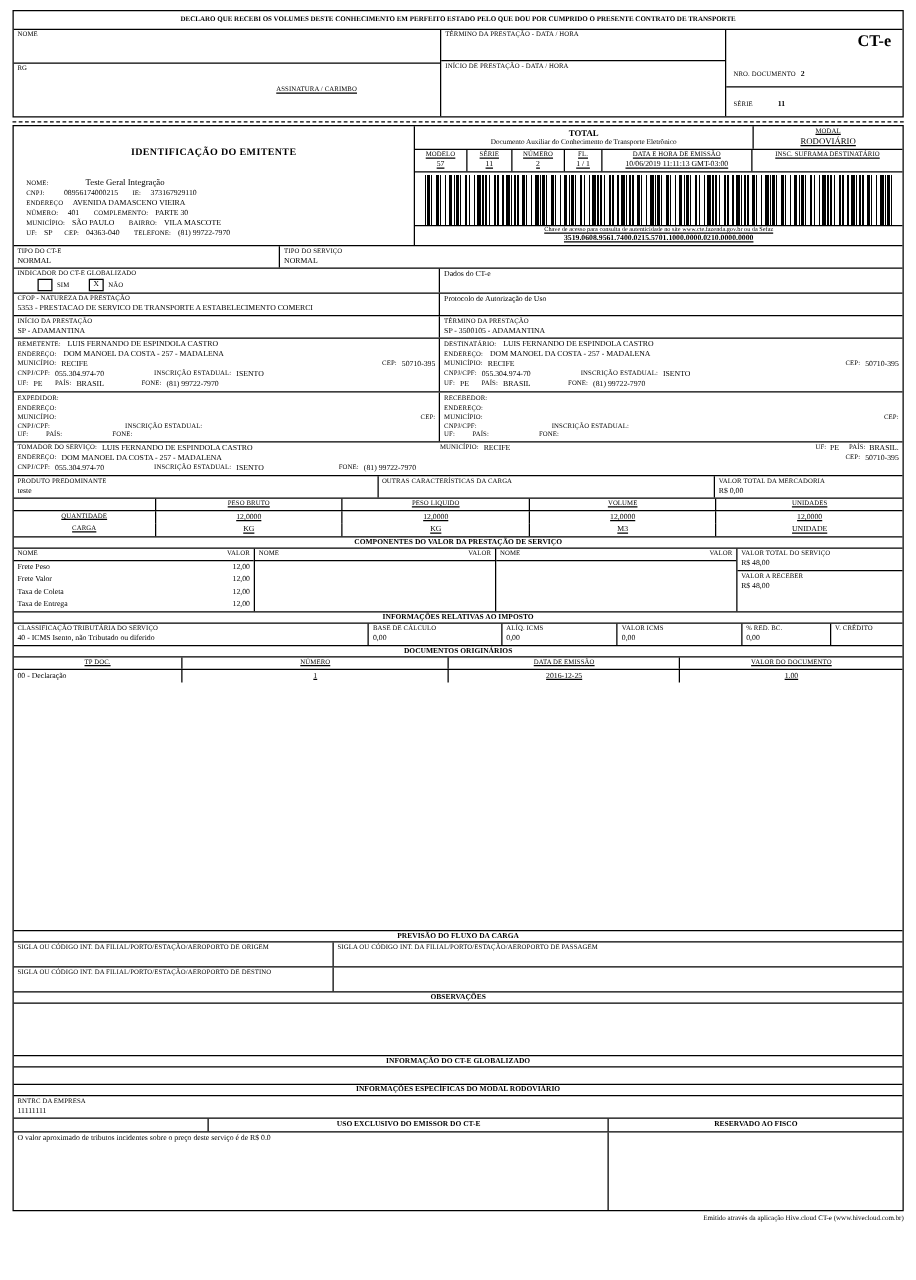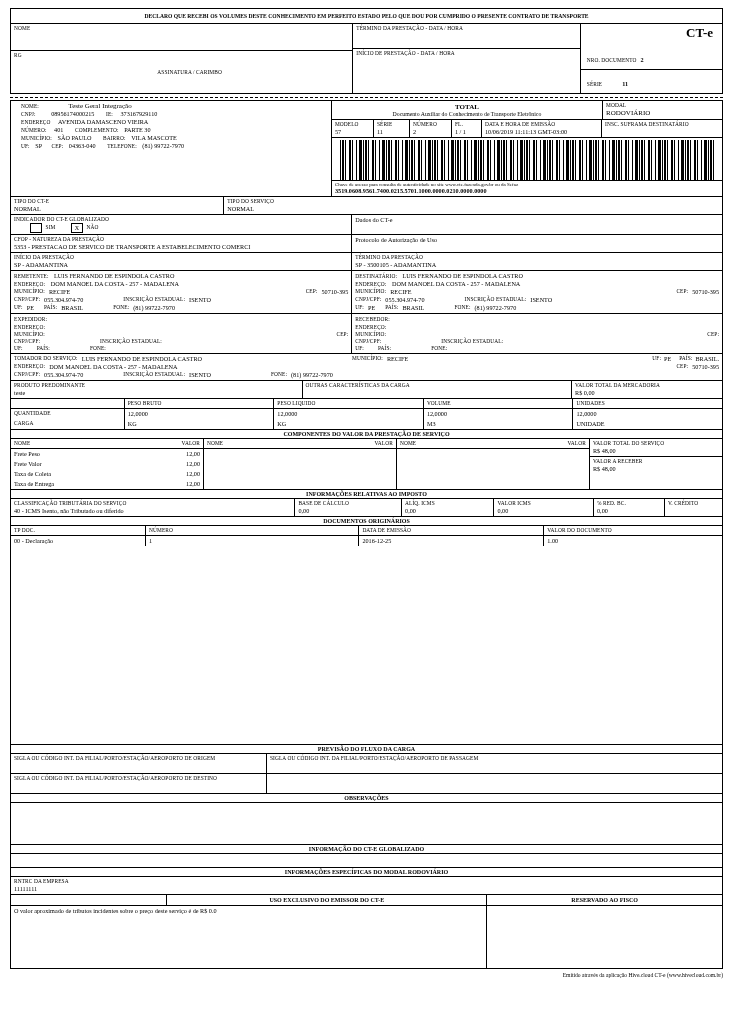--- a/index.html
+++ b/index.html
@@ -7,21 +7,21 @@
   #page{width:733px;height:1024px;position:relative;box-sizing:border-box;padding:8px 10px 4px 10px;}
   .doc{border:1px solid #000;box-sizing:border-box;}
   .row{display:flex;}
   .cell{box-sizing:border-box;padding:1px 3px;position:relative;}
   .bt{border-top:1px solid #000;}
   .bb{border-bottom:1px solid #000;}
   .bl{border-left:1px solid #000;}
   .br{border-right:1px solid #000;}
   .lbl{font-size:5.4px;letter-spacing:.1px;text-transform:uppercase;line-height:7px;}
   .val{font-size:6.2px;line-height:8px;}
-  .ctr{}
+  .ctr{text-align:center;text-decoration:underline;}
   .bold{font-weight:bold;}
   .sec-title{font-size:6px;font-weight:bold;text-align:center;text-transform:uppercase;line-height:8px;}
   .tiny{font-size:5px;}
   
   .recibo-head{font-size:5.6px;text-align:center;font-weight:bold;padding:3px 2px;line-height:8px;}
   .dashed{border-top:1px dashed #000;margin:3px 0 2px 0;}
   
   .barcode{height:40px;width:96%;margin:2px auto 0 auto;
     background-image:repeating-linear-gradient(90deg,#000 0 1px,#fff 1px 2px,#000 2px 4px,#fff 4px 5px,#000 5px 6px,#fff 6px 9px,#000 9px 11px,#fff 11px 12px,#000 12px 13px,#fff 13px 16px,#000 16px 17px,#fff 17px 19px,#000 19px 22px,#fff 22px 23px);
   }
@@ -82,20 +82,23 @@
     </div>
   </div>
 
   <div class="dashed"></div>
 
   <div class="doc">
 
     <div class="row bb">
 
       <div style="width:45%;">
+        <div class="cell" style="height:40px;display:flex;align-items:center;justify-content:center;">
+          <div class="emit-title">IDENTIFICAÇÃO DO EMITENTE</div>
+        </div>
         <div class="cell" style="padding-left:10px;">
           <div class="val"><span class="lbl">NOME:</span>
             <span style="margin-left:28px;font-size:7px;">Teste Geral Integração</span></div>
           <div class="val"><span class="lbl">CNPJ:</span>
             <span style="margin-left:14px;">08956174000215</span>
             <span class="lbl" style="margin-left:10px;">IE:</span>
             <span style="margin-left:6px;">373167929110</span></div>
           <div class="val"><span class="lbl">ENDEREÇO</span>
             <span style="margin-left:6px;">AVENIDA DAMASCENO VIEIRA</span></div>
           <div class="val"><span class="lbl">NÚMERO:</span>

